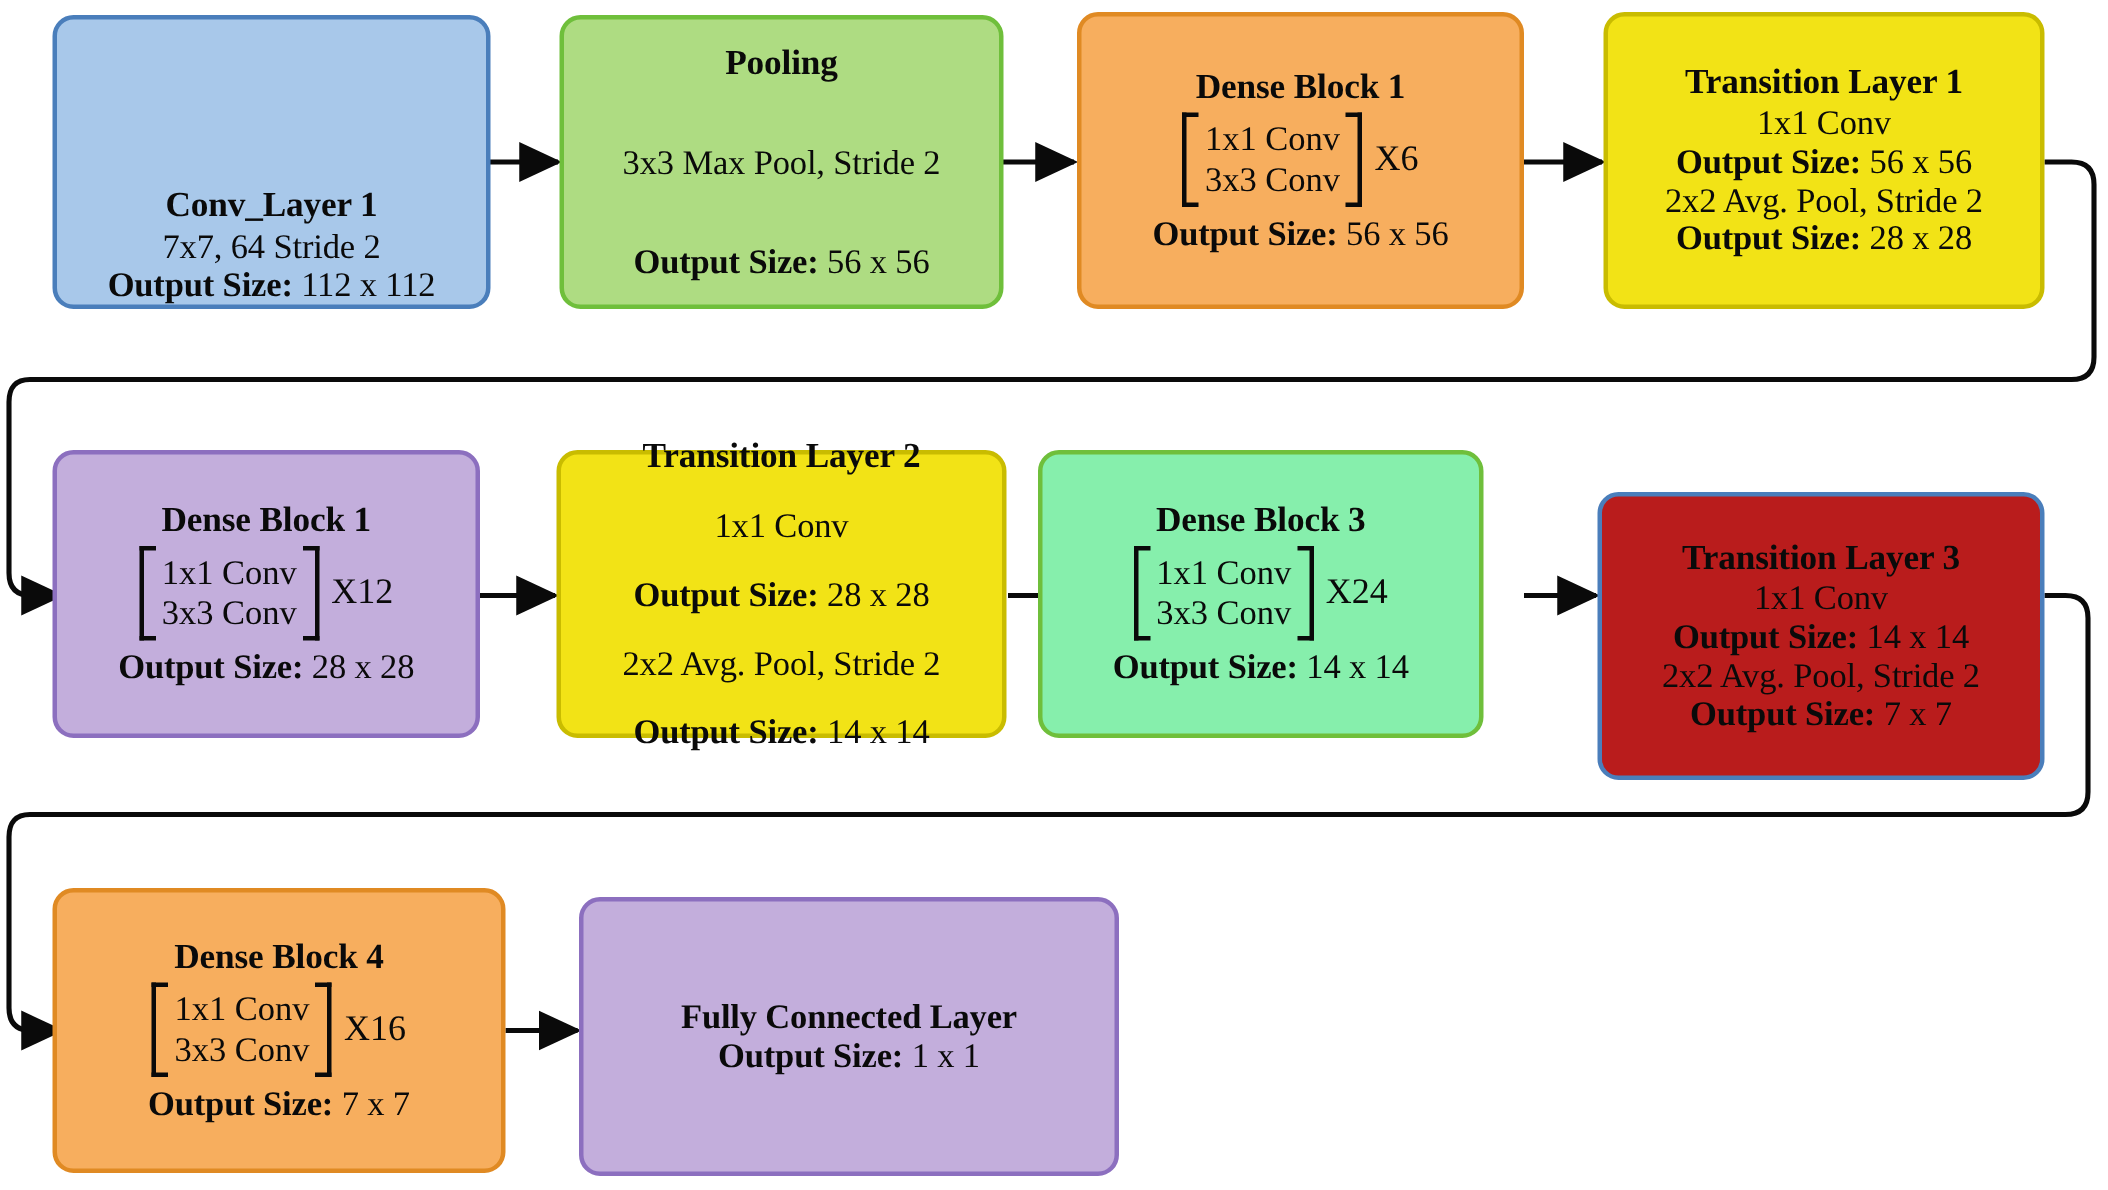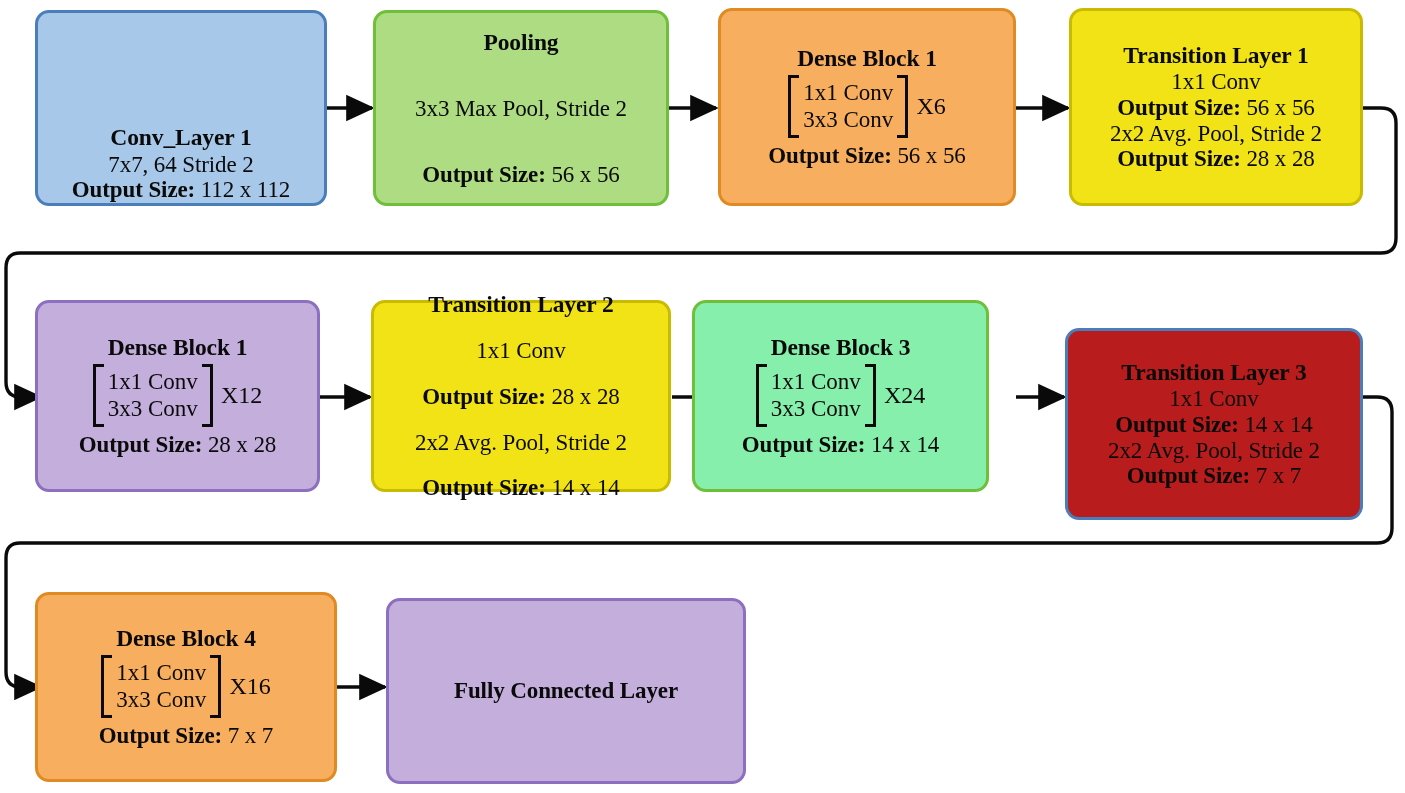--- a/index.html
+++ b/index.html
@@ -238,15 +238,19 @@
     </div>
     <span class="ln sp">
       <b>Output Size:</b>
       <span>7 x 7</span>
     </span>
   </div>
 
   <div class="node" style="left:386px; top:598px; width:360px; height:186px;
               background:#C3AEDC; border:3px solid #8C6FBF;">
     <span class="ln b">Fully Connected Layer</span>
+    <span class="ln">
+      <b>Output Size:</b>
+      <span>1 x 1</span>
+    </span>
   </div>
 
 </div>
 
 </body></html>

